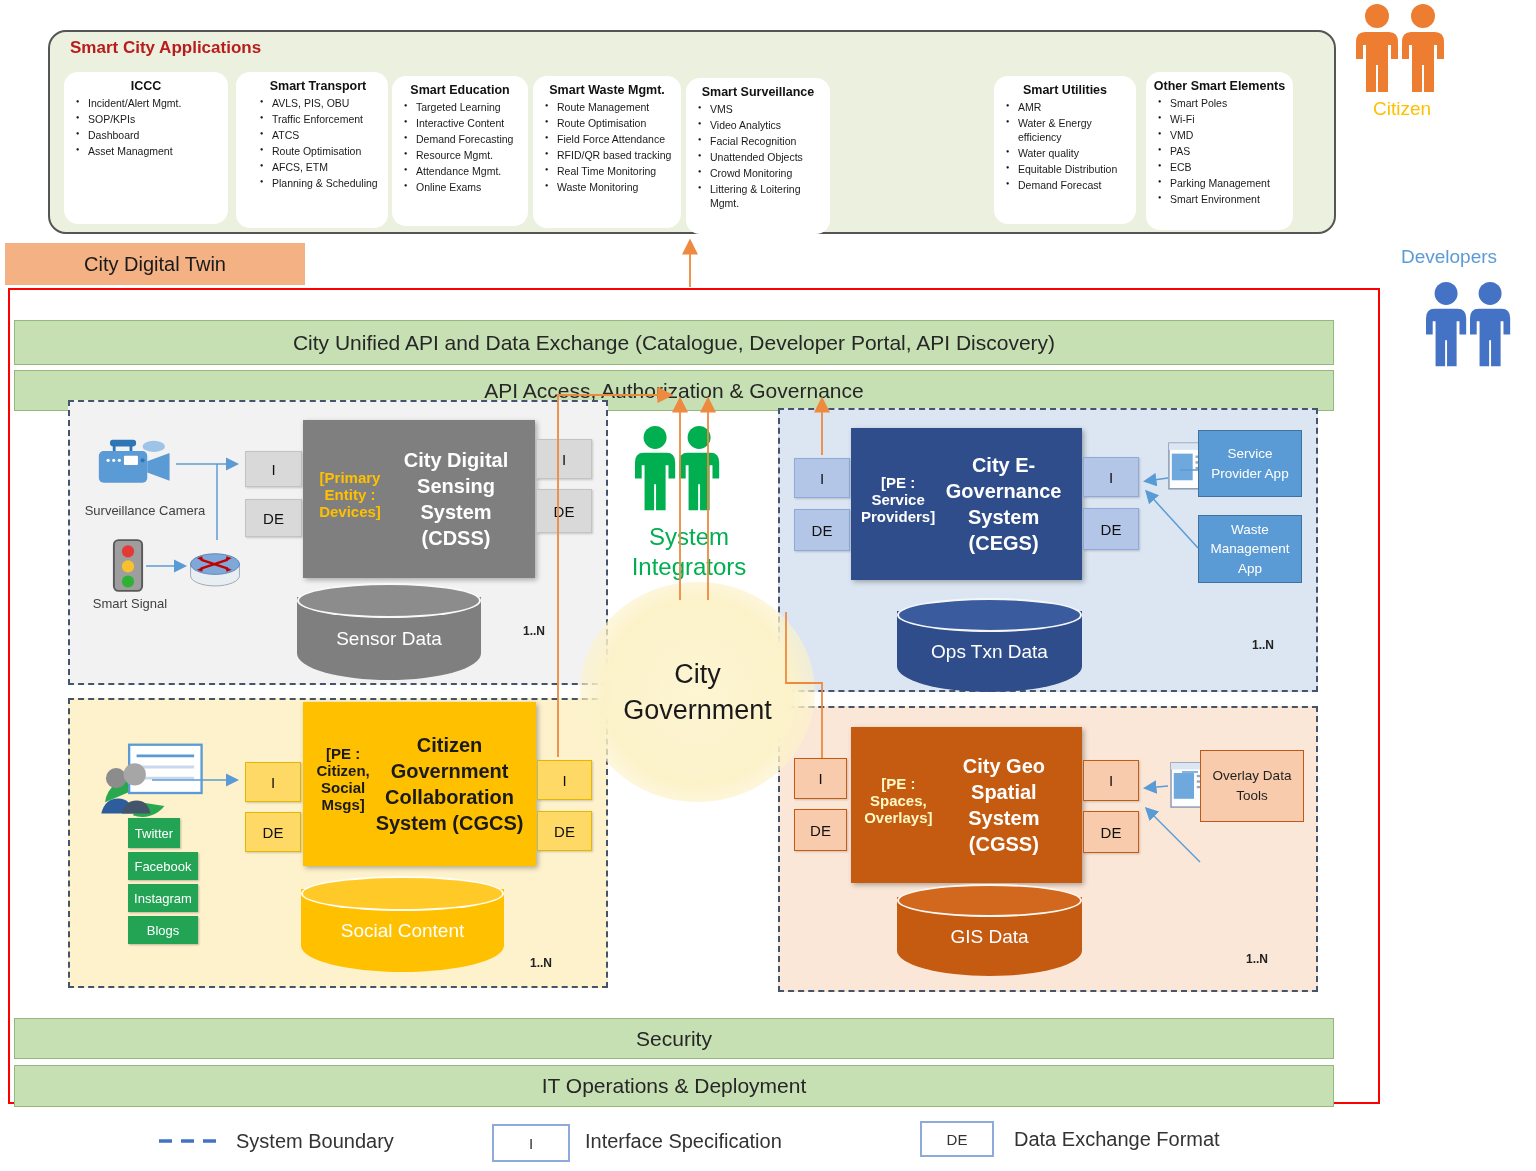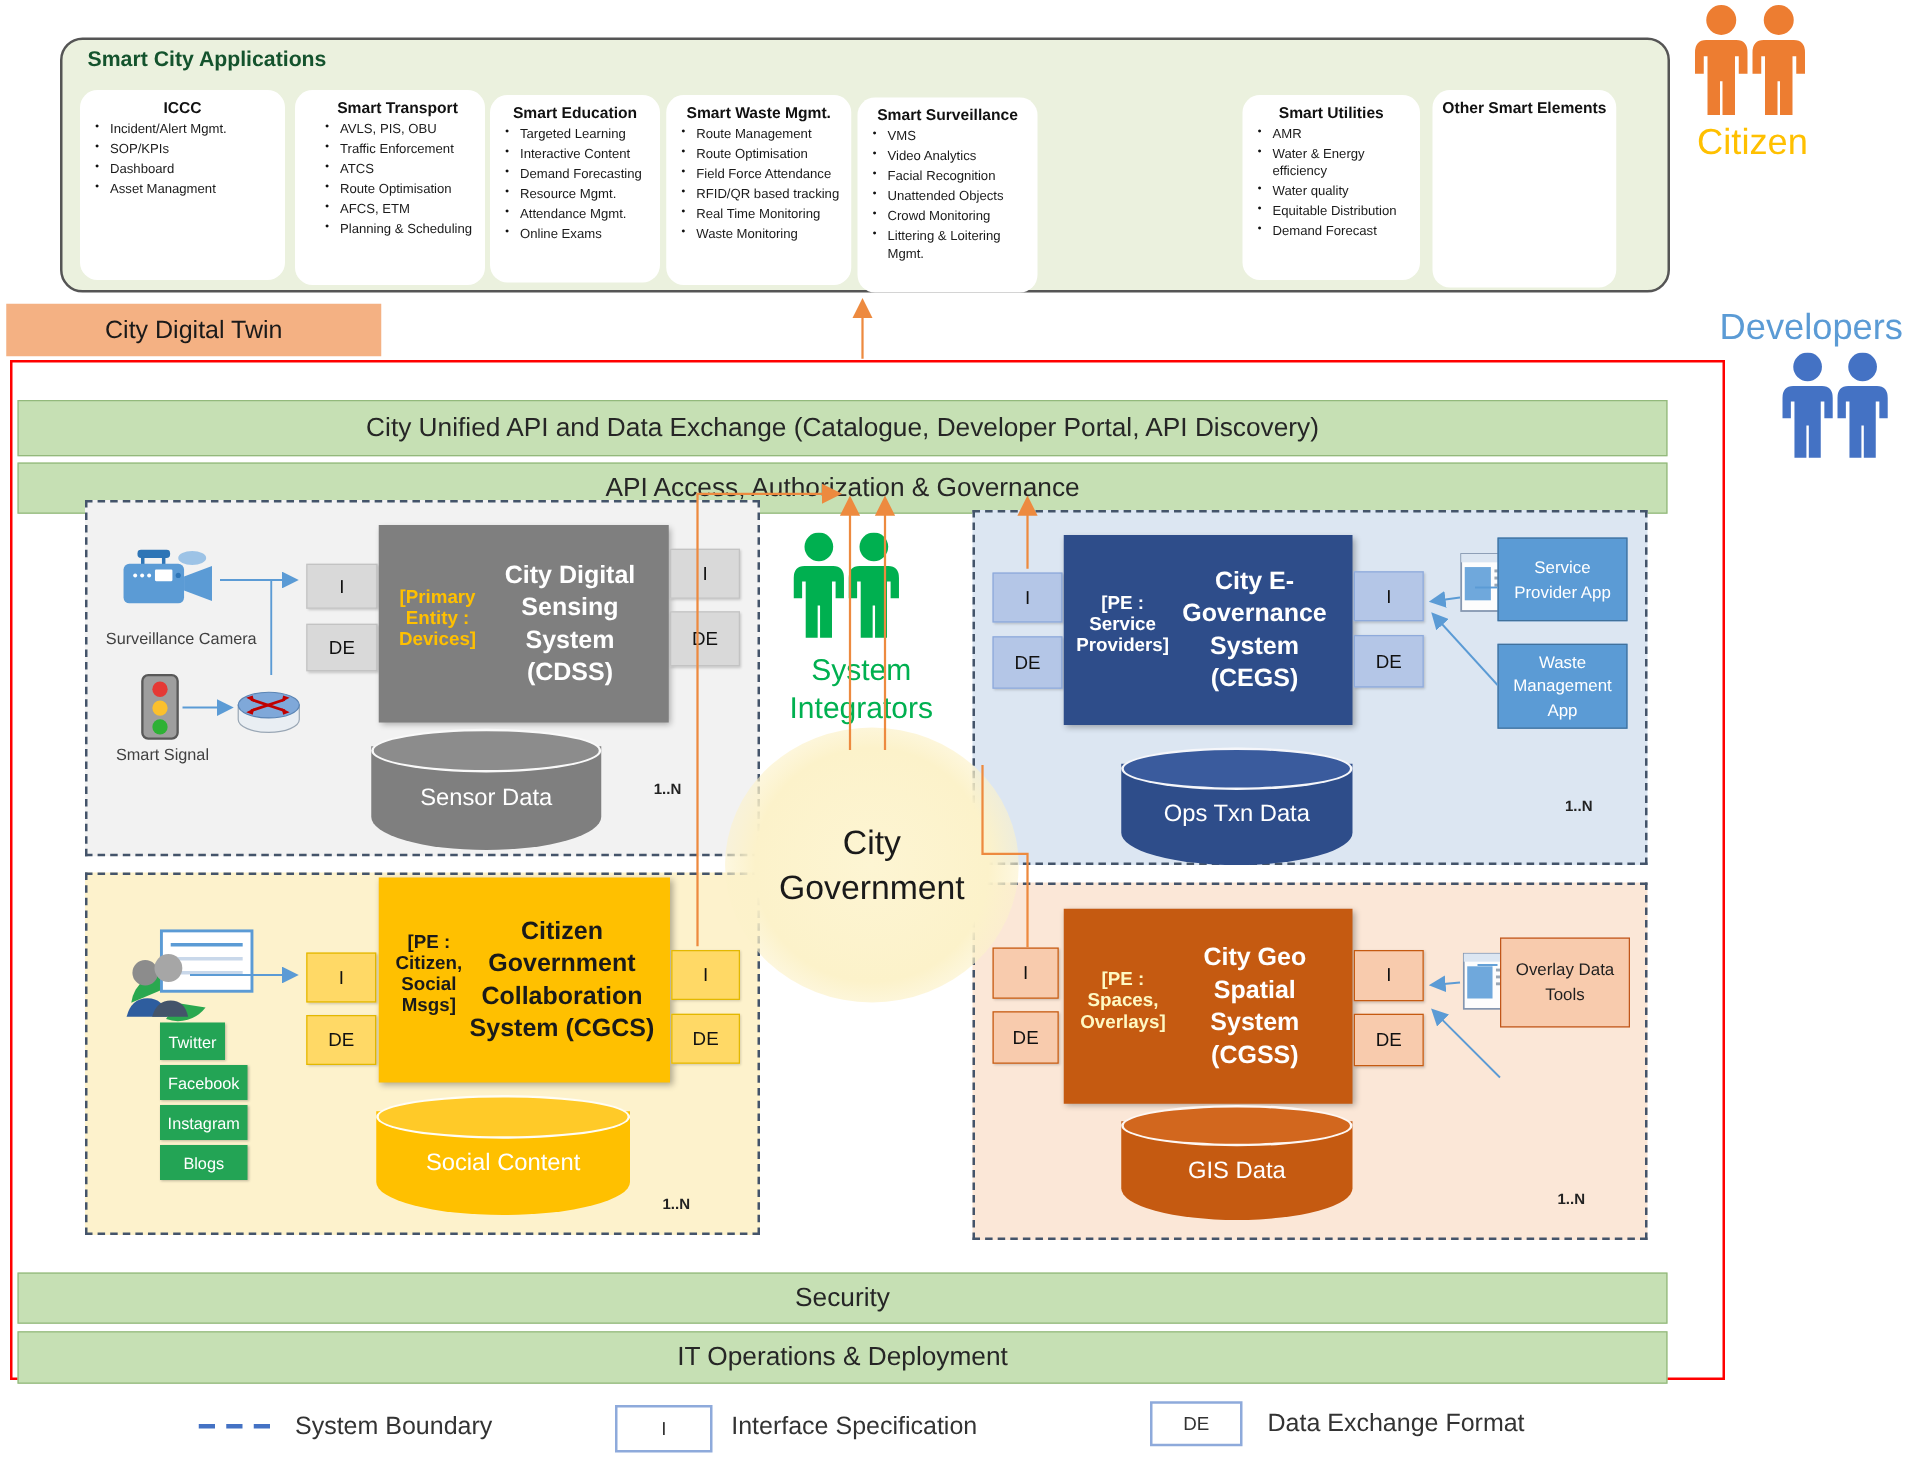--- a/index.html
+++ b/index.html
@@ -2,21 +2,21 @@
 <html><head>
 <meta charset="utf-8">
 <style>
   html,body{margin:0;padding:0;background:#fff;}
   #canvas{position:relative;width:1536px;height:1171px;background:#fff;
           font-family:"Liberation Sans",sans-serif;overflow:hidden;}
   .abs{position:absolute;}
   
   .apps-band{position:absolute;left:48px;top:30px;width:1284px;height:200px;
              background:#ebf1de;border:2px solid #555;border-radius:18px;}
-  .apps-title{position:absolute;left:70px;top:38px;font-size:17px;font-weight:bold;color:#14532d;text-align:center;}
+  .apps-title{position:absolute;left:70px;top:38px;font-size:17px;font-weight:bold;color:#b91c1c;text-align:center;}
   .card{position:absolute;background:#fff;border-radius:14px;padding:4px 4px;box-sizing:border-box;}
   .card h3{margin:3px 0 2px;text-align:center;font-size:12.5px;font-weight:bold;color:#111;}
   .card ul{list-style:none;margin:3px 0 0;padding:0 2px 0 8px;}
   .card li{position:relative;padding-left:12px;font-size:10.5px;line-height:1.34;color:#1a1a1a;margin-bottom:2px;}
   .card li::before{content:"●";position:absolute;left:0;top:2px;font-size:5.5px;color:#111;}
   
   .bar{position:absolute;left:14px;width:1320px;background:#c6e0b4;border:1px solid #93b97c;
        display:flex;align-items:center;justify-content:center;font-size:21px;color:#262626;box-sizing:border-box;margin-top:18px;}
   .cdt-label{position:absolute;left:5px;top:243px;width:300px;height:42px;background:#f4b183;
              display:flex;align-items:center;justify-content:center;font-size:20px;color:#1a1a1a;}
@@ -40,21 +40,21 @@
   .cyl .cap{position:absolute;left:0;right:0;top:0;height:36%;border-radius:50%;border:2px solid rgba(255,255,255,.95);box-sizing:border-box;}
   .cyl .lbl{position:absolute;left:0;right:0;top:46%;text-align:center;color:#fff;font-size:19px;}
   .chip{position:absolute;background:#23a455;color:#fff;font-size:13px;display:flex;align-items:center;
         justify-content:center;box-shadow:1px 1px 2px rgba(0,0,0,.25);}
   .appbox{position:absolute;background:#5b9bd5;border:1px solid #41719c;color:#fff;font-size:13.5px;
           display:flex;align-items:center;justify-content:center;text-align:center;padding:4px;box-sizing:border-box;line-height:1.45;}
   .toolbox{position:absolute;background:#f8cbad;border:1px solid #c0561a;color:#1f1f1f;font-size:13.5px;
            display:flex;align-items:center;justify-content:center;text-align:center;padding:4px;box-sizing:border-box;line-height:1.45;}
   .onen{position:absolute;font-size:12px;font-weight:bold;color:#222;}
   .small-label{position:absolute;font-size:13px;color:#404040;text-align:center;}
-  .actor-label{position:absolute;font-size:29px;text-align:center;}
+  .actor-label{position:absolute;font-size:19px;text-align:center;}
   .si-label{position:absolute;left:600px;top:522px;width:178px;text-align:center;font-size:24px;color:#00b050;line-height:1.25;}
   .citygov{position:absolute;left:580px;top:582px;width:235px;height:220px;border-radius:50%;
            background:radial-gradient(circle at 50% 50%, #fdf5d3 0%, #fcf2ca 58%, rgba(252,242,202,0.55) 74%, rgba(252,242,202,0) 88%);
            display:flex;align-items:center;justify-content:center;}
   .citygov .txt{width:175px;text-align:center;font-size:27px;color:#1a1a1a;line-height:1.35;}
   .legend-label{position:absolute;font-size:20px;color:#333;}
   .legend-box{position:absolute;background:#fff;border:2px solid #8eaadb;display:flex;align-items:center;
               justify-content:center;font-size:15px;color:#333;box-sizing:border-box;}
   svg{display:block;}
   #overlay{position:absolute;left:0;top:0;pointer-events:none;z-index:40;}
@@ -125,20 +125,29 @@
     <ul>
       <li>AMR</li>
       <li>Water &amp; Energy efficiency</li>
       <li>Water quality</li>
       <li>Equitable Distribution</li>
       <li>Demand Forecast</li>
     </ul>
   </div>
   <div class="card" style="left:1146px;top:72px;width:147px;height:158px;">
     <h3>Other Smart Elements</h3>
+    <ul>
+      <li>Smart Poles</li>
+      <li>Wi-Fi</li>
+      <li>VMD</li>
+      <li>PAS</li>
+      <li>ECB</li>
+      <li>Parking Management</li>
+      <li>Smart Environment</li>
+    </ul>
   </div>
 
   <div class="abs" style="left:1350px;top:4px;width:104px;height:92px;">
     <svg width="104" height="92" viewBox="0 0 104 92">
       <g fill="#ed7d31">
         <circle cx="27" cy="12" r="12"></circle>
         <path d="M15 28 h24 q9 0 9 10 v17 h-7 v-14 h-3 v47 h-10 v-27 h-2 v27 h-10 v-47 h-3 v14 h-7 v-17 q0-10 9-10 z"></path>
         <circle cx="73" cy="12" r="12"></circle>
         <path d="M61 28 h24 q9 0 9 10 v17 h-7 v-14 h-3 v47 h-10 v-27 h-2 v27 h-10 v-47 h-3 v14 h-7 v-17 q0-10 9-10 z"></path>
       </g>

